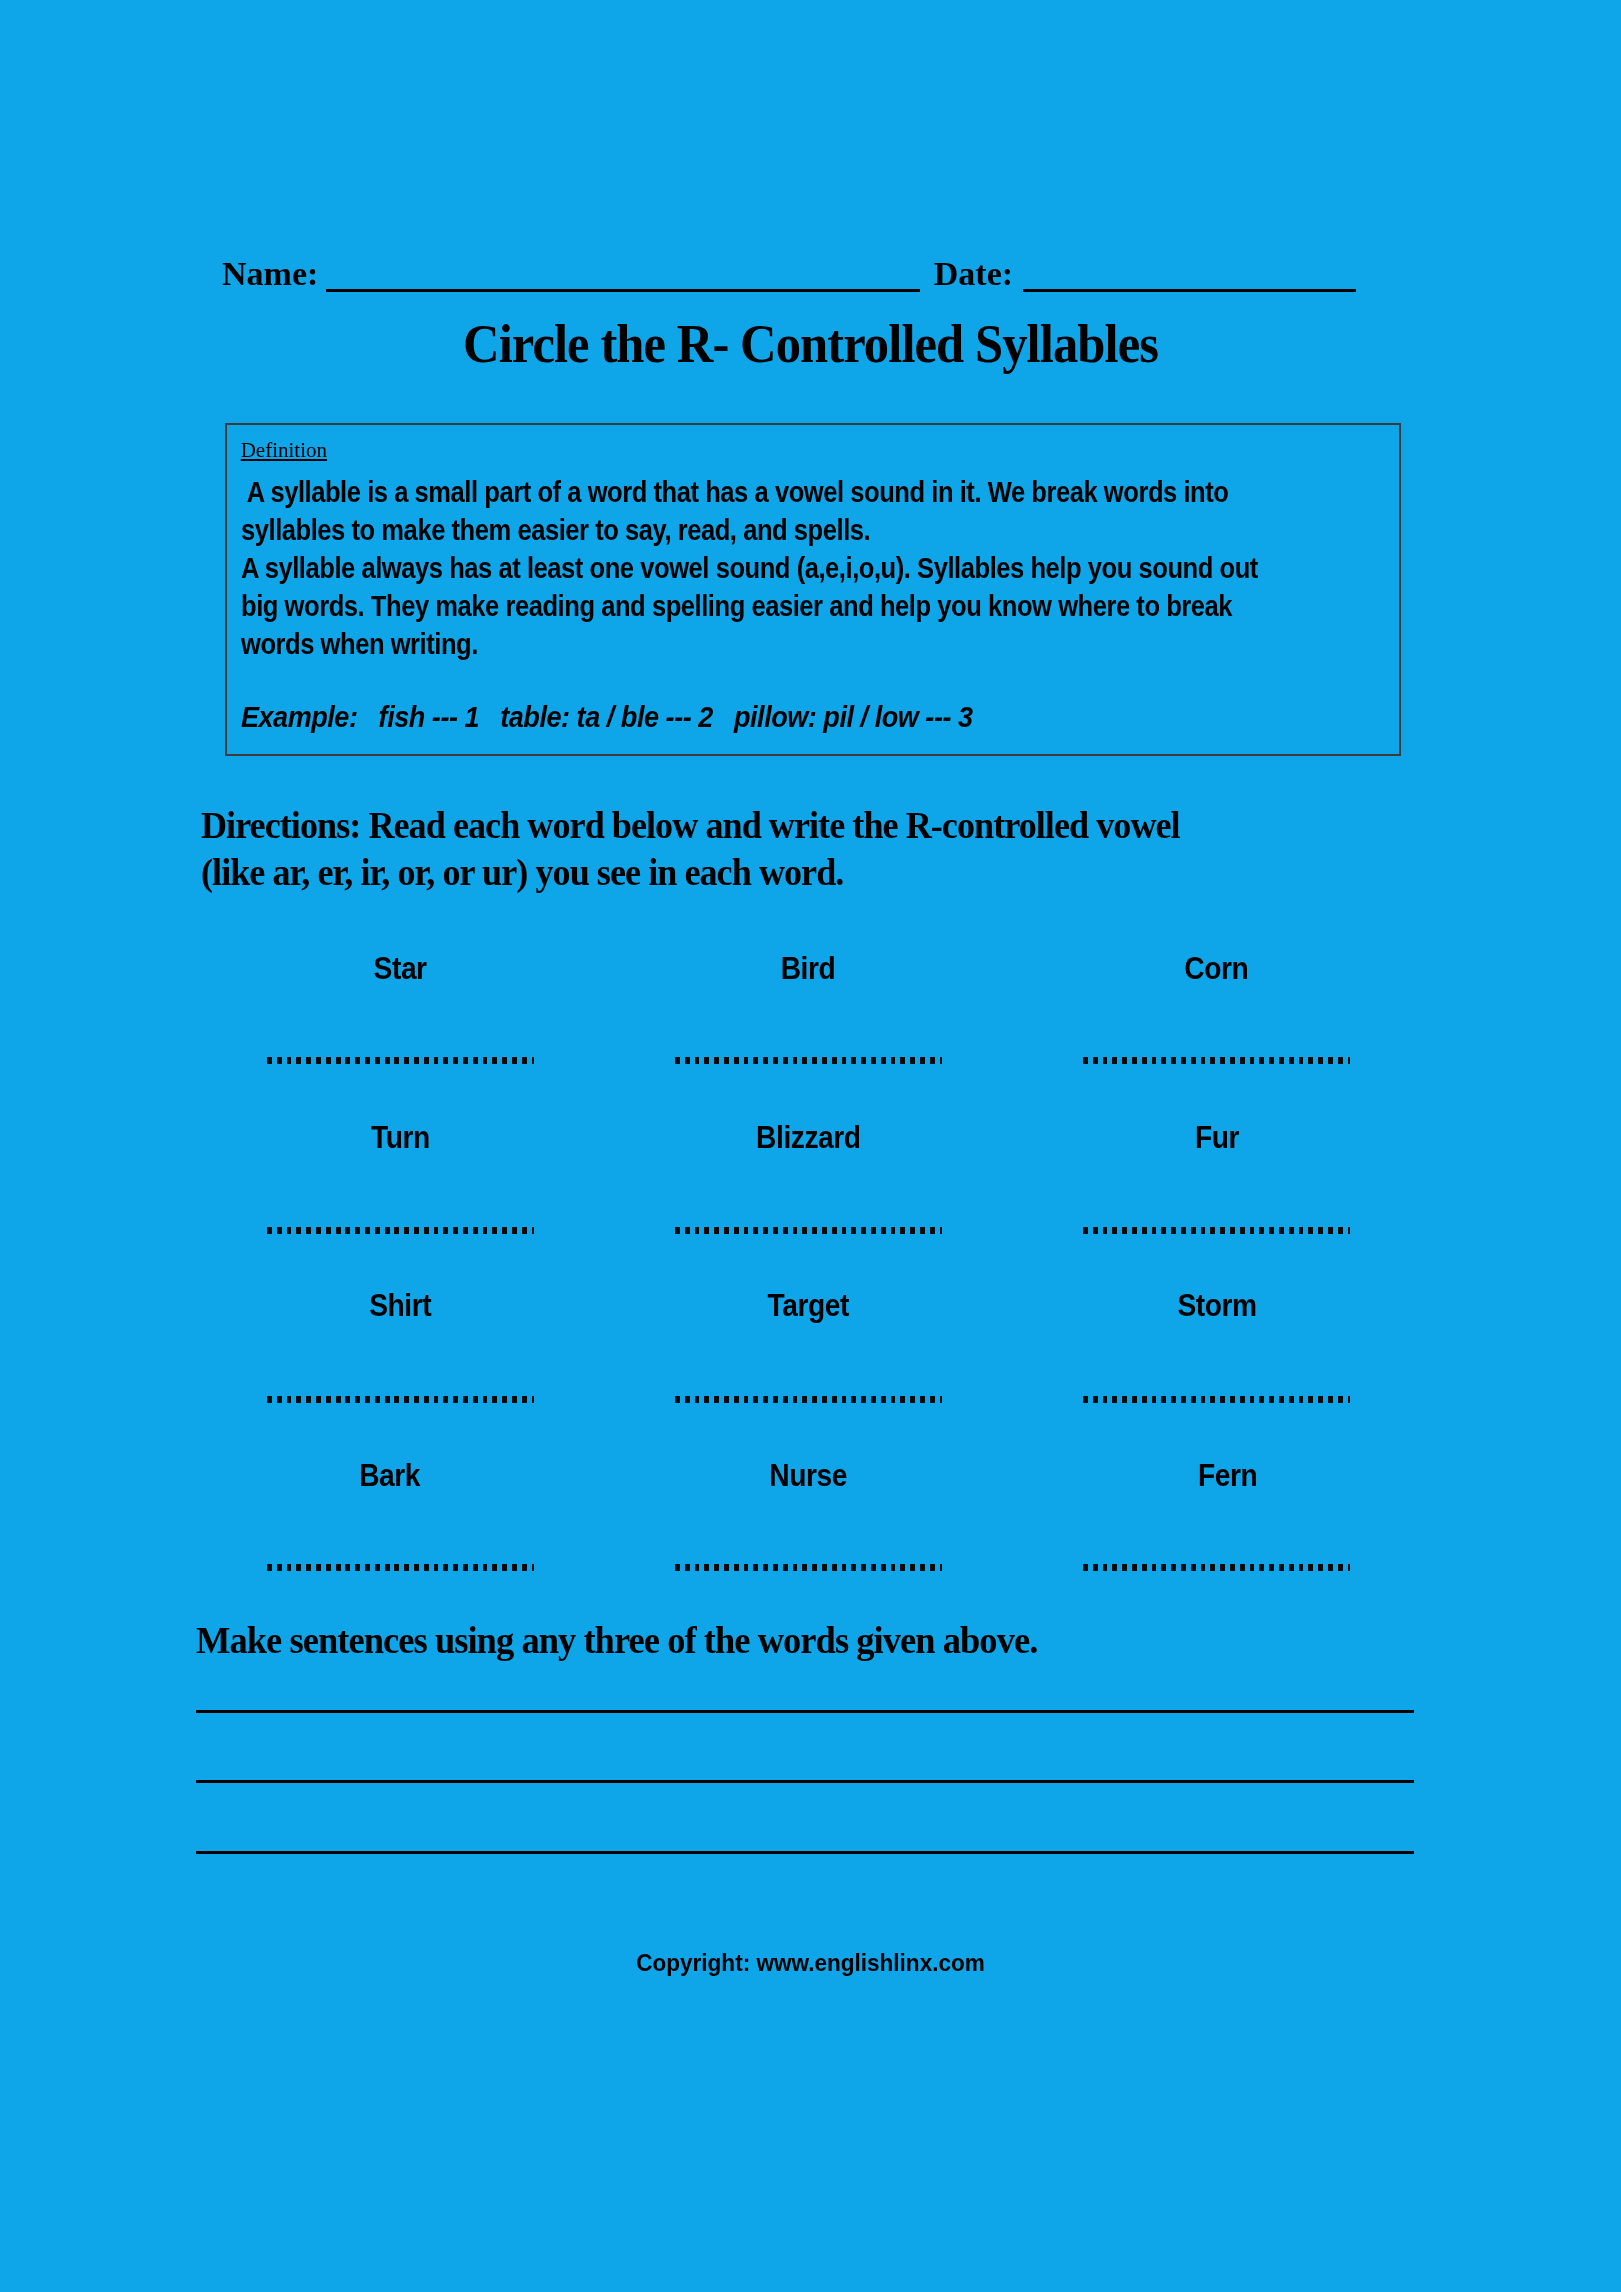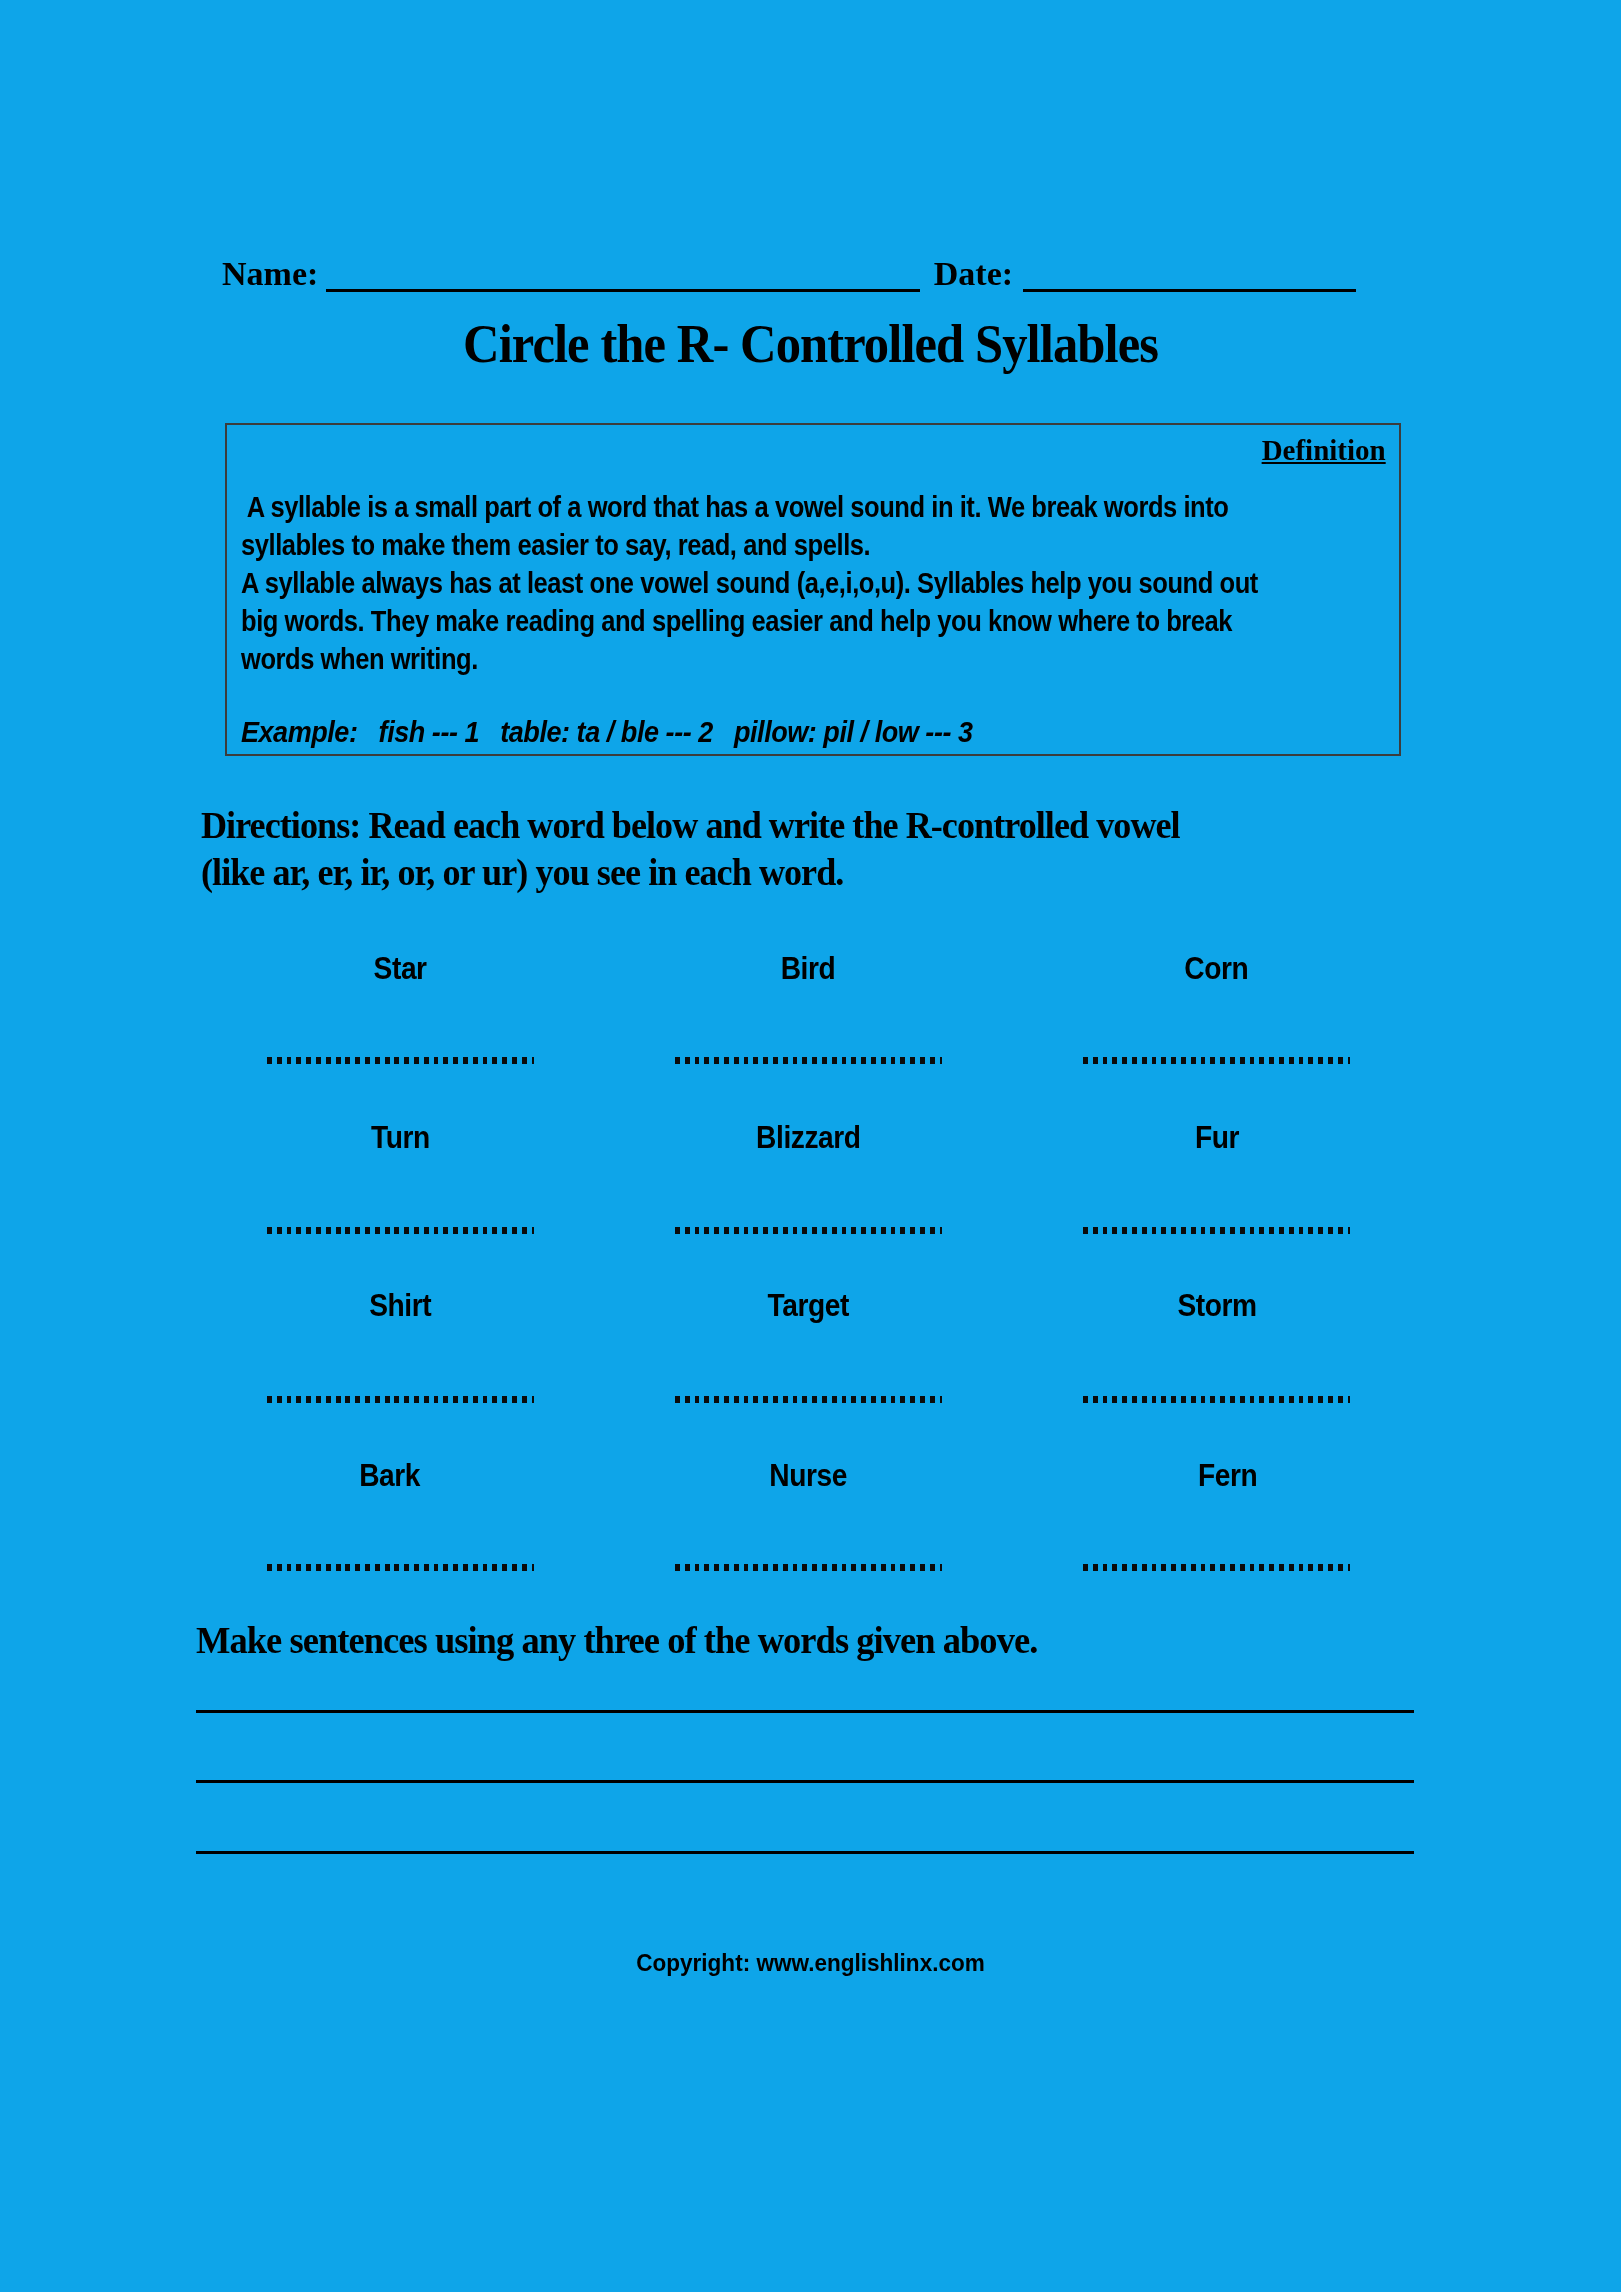--- a/index.html
+++ b/index.html
@@ -33,26 +33,26 @@
     letter-spacing:-1px;
   }
 
   
   .def-box {
     position:absolute; left:225px; top:423px; width:1145px; height:300px;
     border:2px solid #3c3c3c;
     padding:5.9px 13.7px 23.5px 13.7px;
   }
   .def-heading {
-    text-align:right;
-    font-family:"Liberation Serif", serif; font-weight:bold;
-    font-size:29px; line-height:39px;
+    text-align:left;
+    font-family:"Liberation Serif", serif; font-weight:normal;
+    font-size:21px; line-height:39px;
     text-decoration:underline;
   }
-  .def-body { margin-top:18px; }
+  .def-body { margin-top:3px; }
   .def-line {
     font-weight:bold; font-size:29px; line-height:38px;
     letter-spacing:-0.5px;
     white-space:pre;
     transform:scaleX(0.88); transform-origin:0 50%;
   }
   .def-example {
     margin-top:35px;
     font-weight:bold; font-style:italic;
     font-size:30px; line-height:37px;

